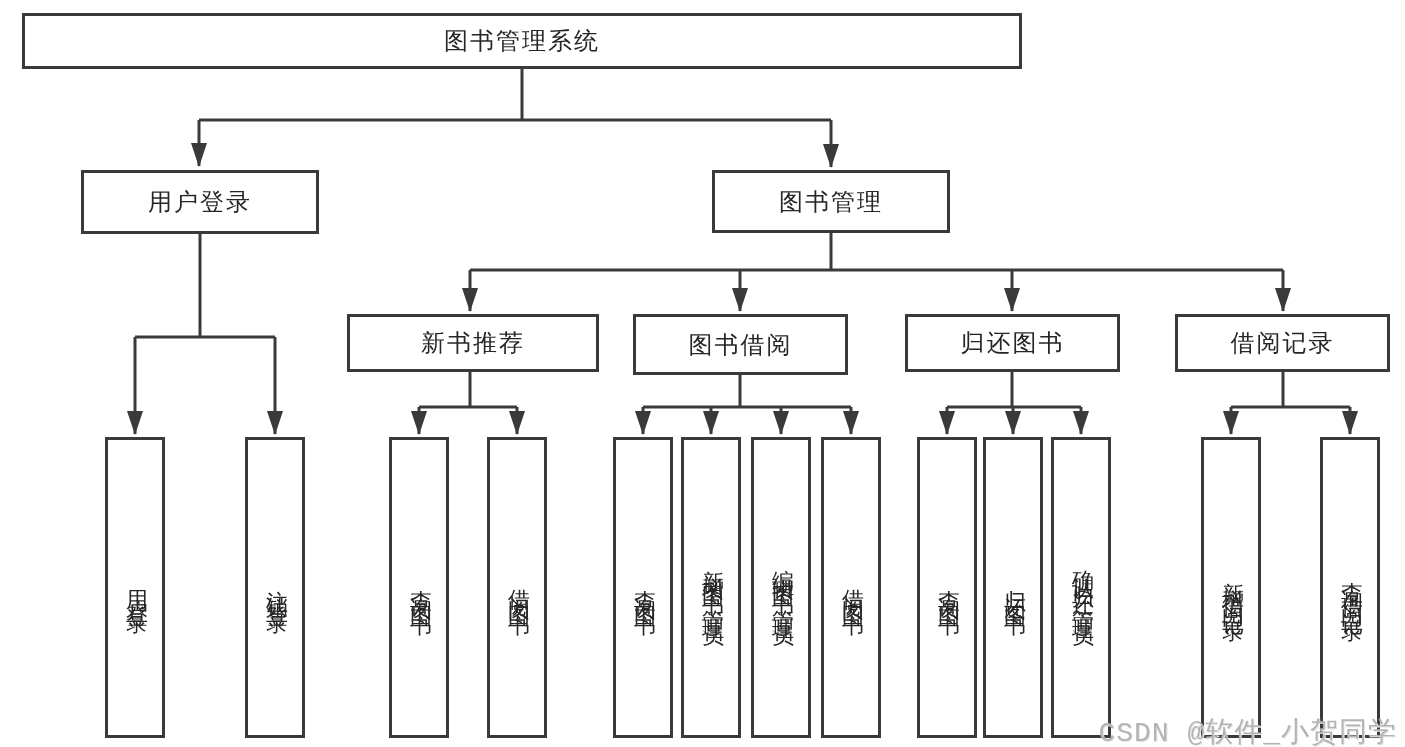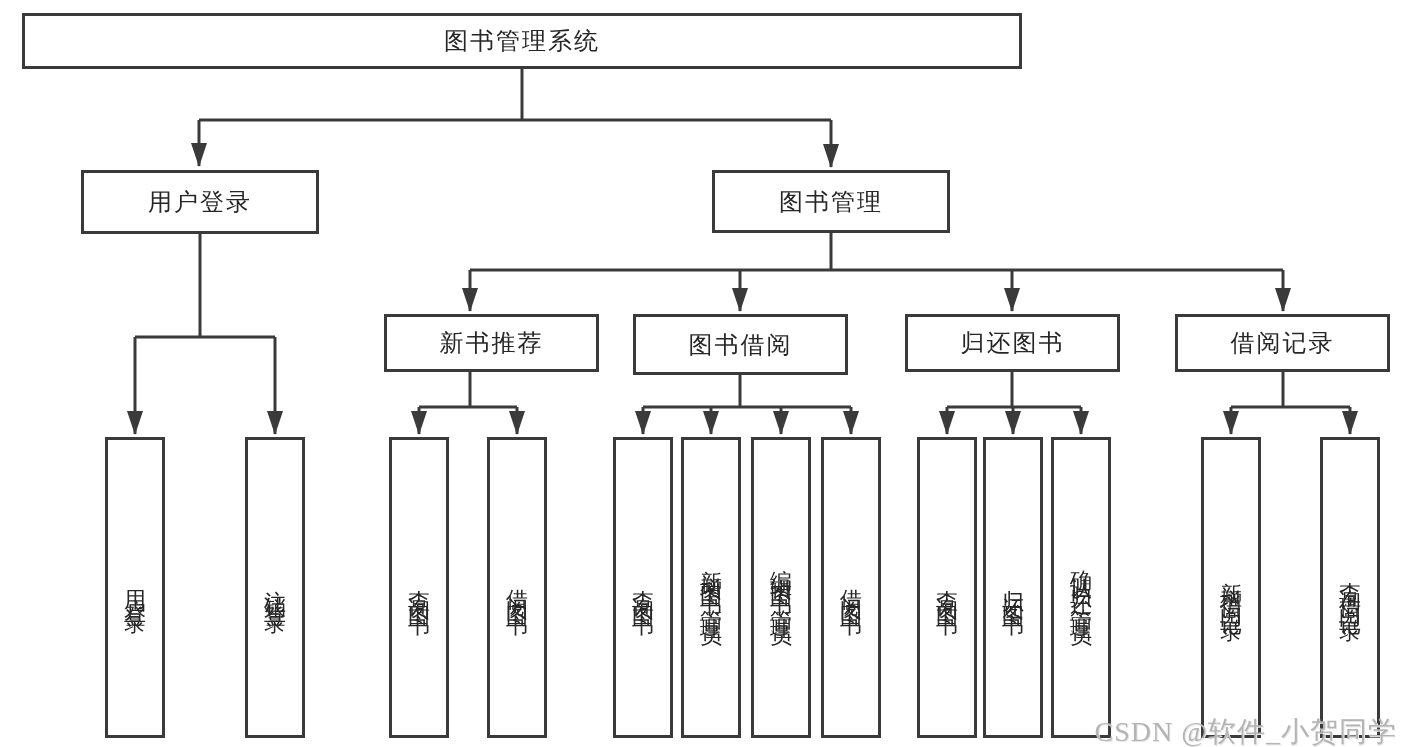--- a/index.html
+++ b/index.html
@@ -5,21 +5,21 @@
   html, body {
     margin: 0;
     padding: 0;
     background: #ffffff;
   }
   #canvas {
     position: relative;
     width: 1405px;
     height: 747px;
     background: #ffffff;
-    font-family: Liberation Serif, serif;
+    font-family: Liberation Mono, monospace;
     overflow: hidden;
   }
   #connectors {
     position: absolute;
     left: 0;
     top: 0;
     width: 1405px;
     height: 747px;
   }
   #connectors path {
@@ -119,21 +119,21 @@
     <span>图书管理系统</span>
   </div>
 
   <div class="node h" style="left:81px; top:170px; width:238px; height:64px;">
     <span>用户登录</span>
   </div>
   <div class="node h" style="left:712px; top:170px; width:238px; height:63px;">
     <span>图书管理</span>
   </div>
 
-  <div class="node h" style="left:384px; top:314px; width:215px; height:58px;">
+  <div class="node h" style="left:347px; top:314px; width:252px; height:58px;">
     <span>新书推荐</span>
   </div>
   <div class="node h" style="left:633px; top:314px; width:215px; height:61px;">
     <span>图书借阅</span>
   </div>
   <div class="node h" style="left:905px; top:314px; width:215px; height:58px;">
     <span>归还图书</span>
   </div>
   <div class="node h" style="left:1175px; top:314px; width:215px; height:58px;">
     <span>借阅记录</span>

